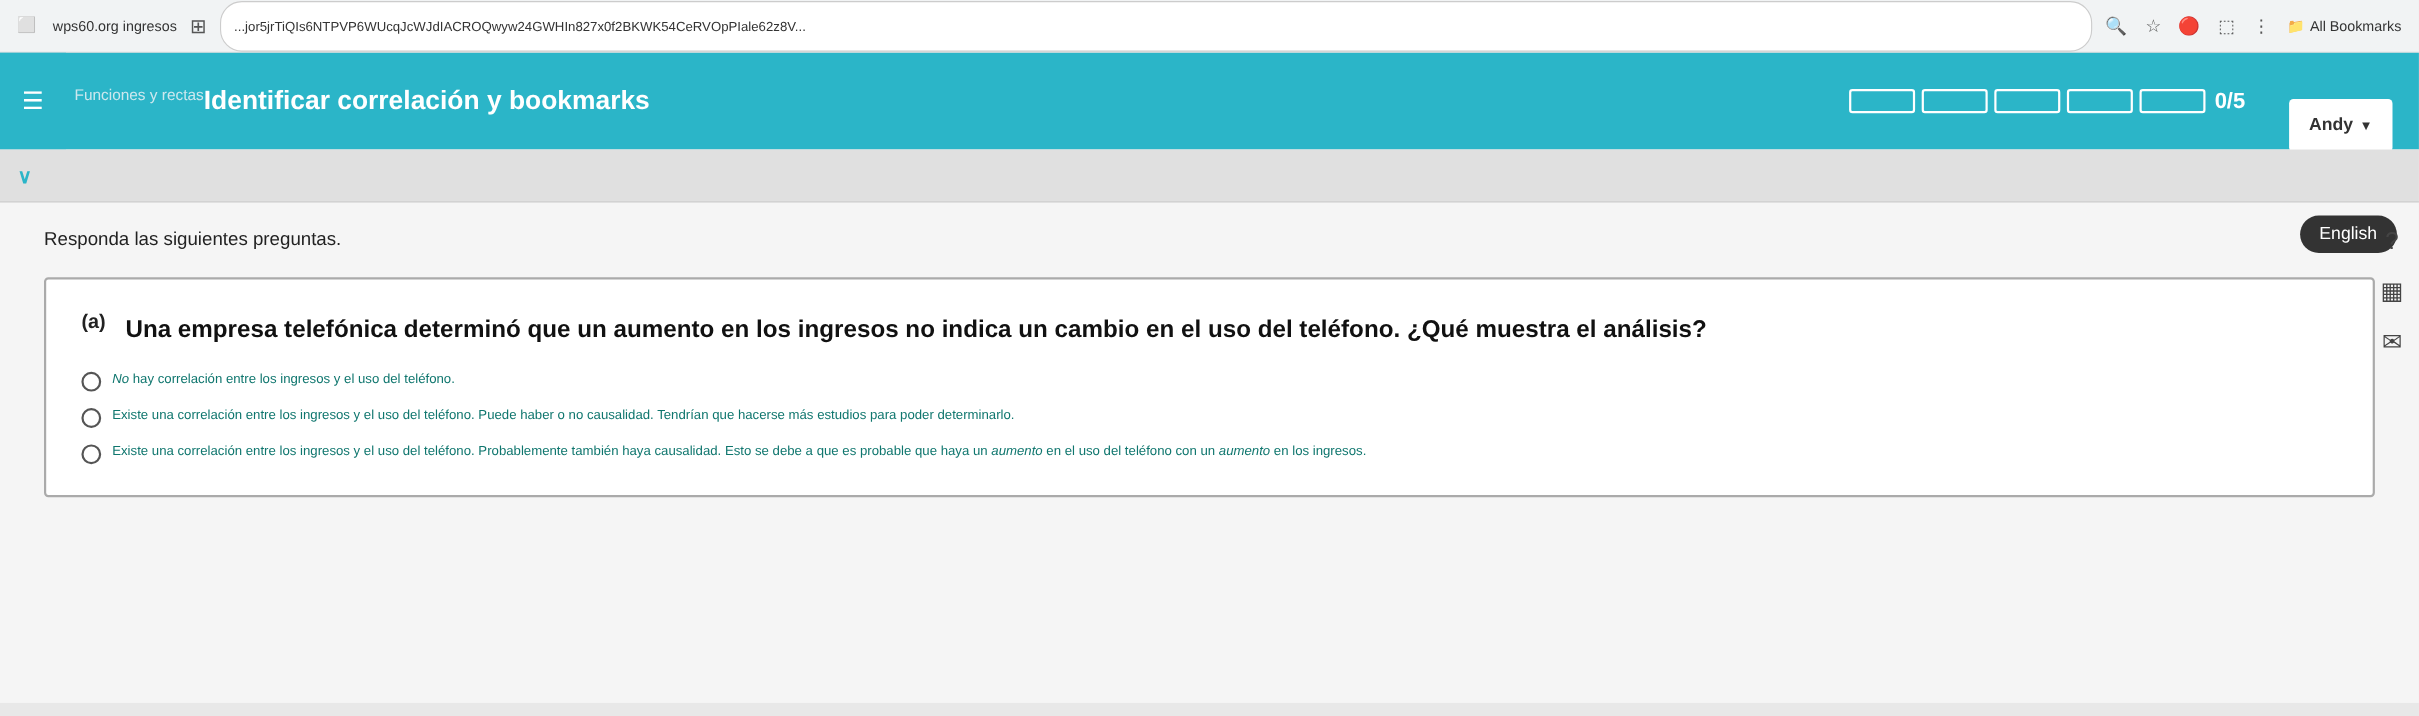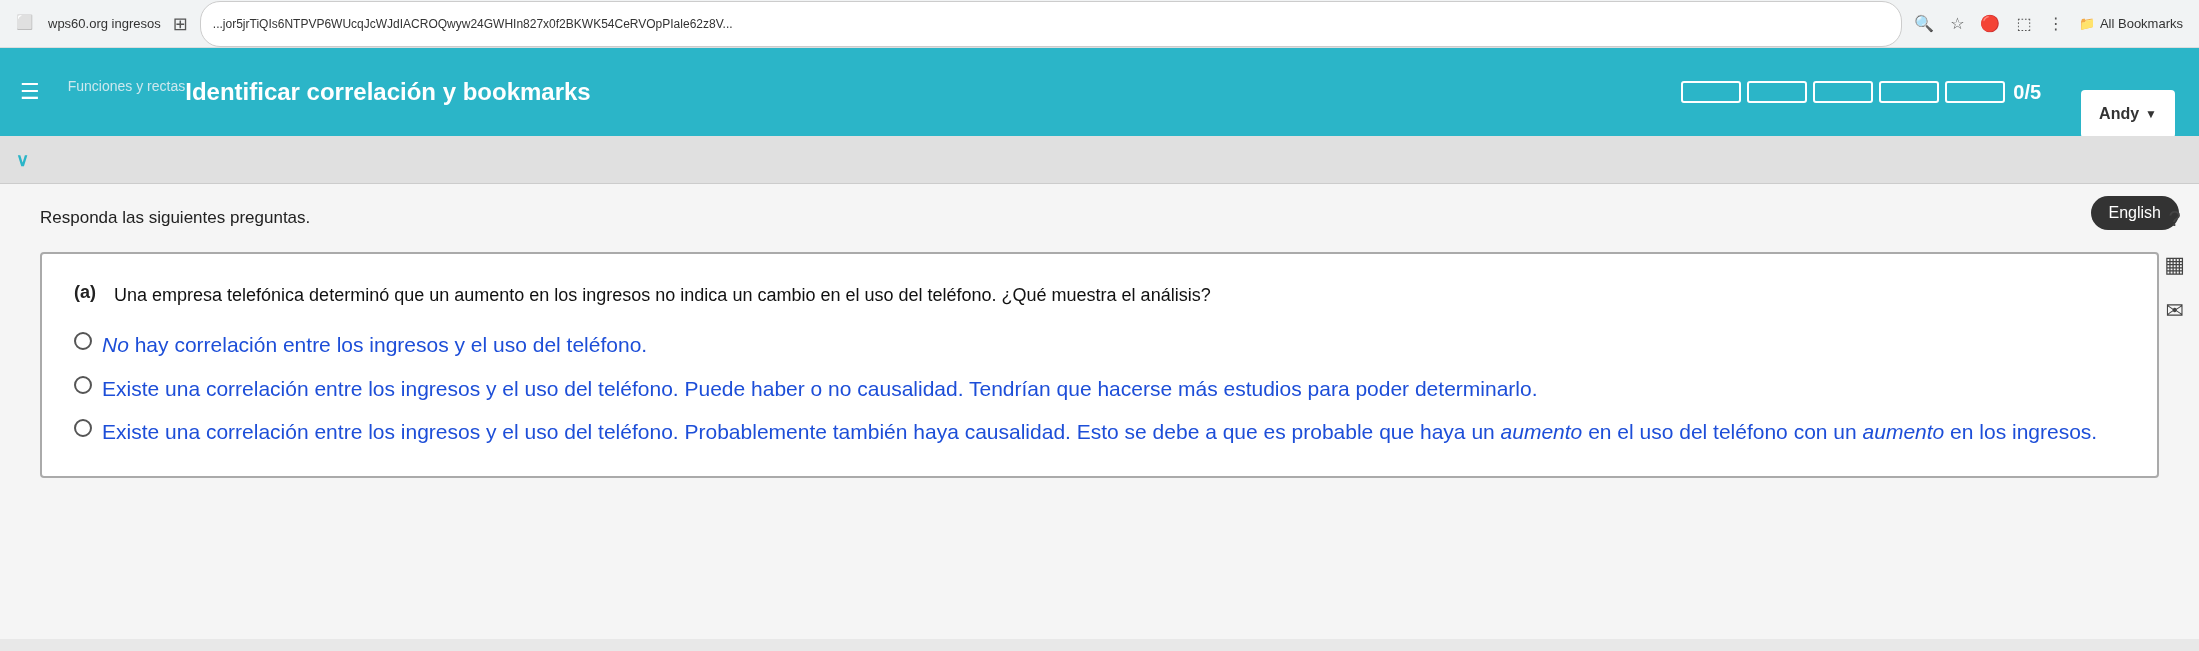--- a/index.html
+++ b/index.html
@@ -203,39 +203,39 @@
       gap: 16px;
       margin-bottom: 20px;
     }
     .question-letter {
       font-size: 18px;
       font-weight: bold;
       color: #222;
       min-width: 24px;
     }
     .question-text {
-      font-size: 18px;
-      font-weight: normal;
+      font-size: 22px;
+      font-weight: bold;
       color: #111;
       line-height: 1.5;
     }
     .options-list {
       list-style: none;
       padding: 0;
       margin: 0;
       display: flex;
       flex-direction: column;
       gap: 12px;
     }
     .option-item {
       display: flex;
       align-items: flex-start;
       gap: 10px;
-      font-size: 21px;
-      color: #1d4ed8;
+      font-size: 12px;
+      color: #0f766e;
       line-height: 1.5;
     }
     .option-radio {
       margin-top: 3px;
       width: 18px;
       height: 18px;
       min-width: 18px;
       border: 2px solid #555;
       border-radius: 50%;
       background: white;

